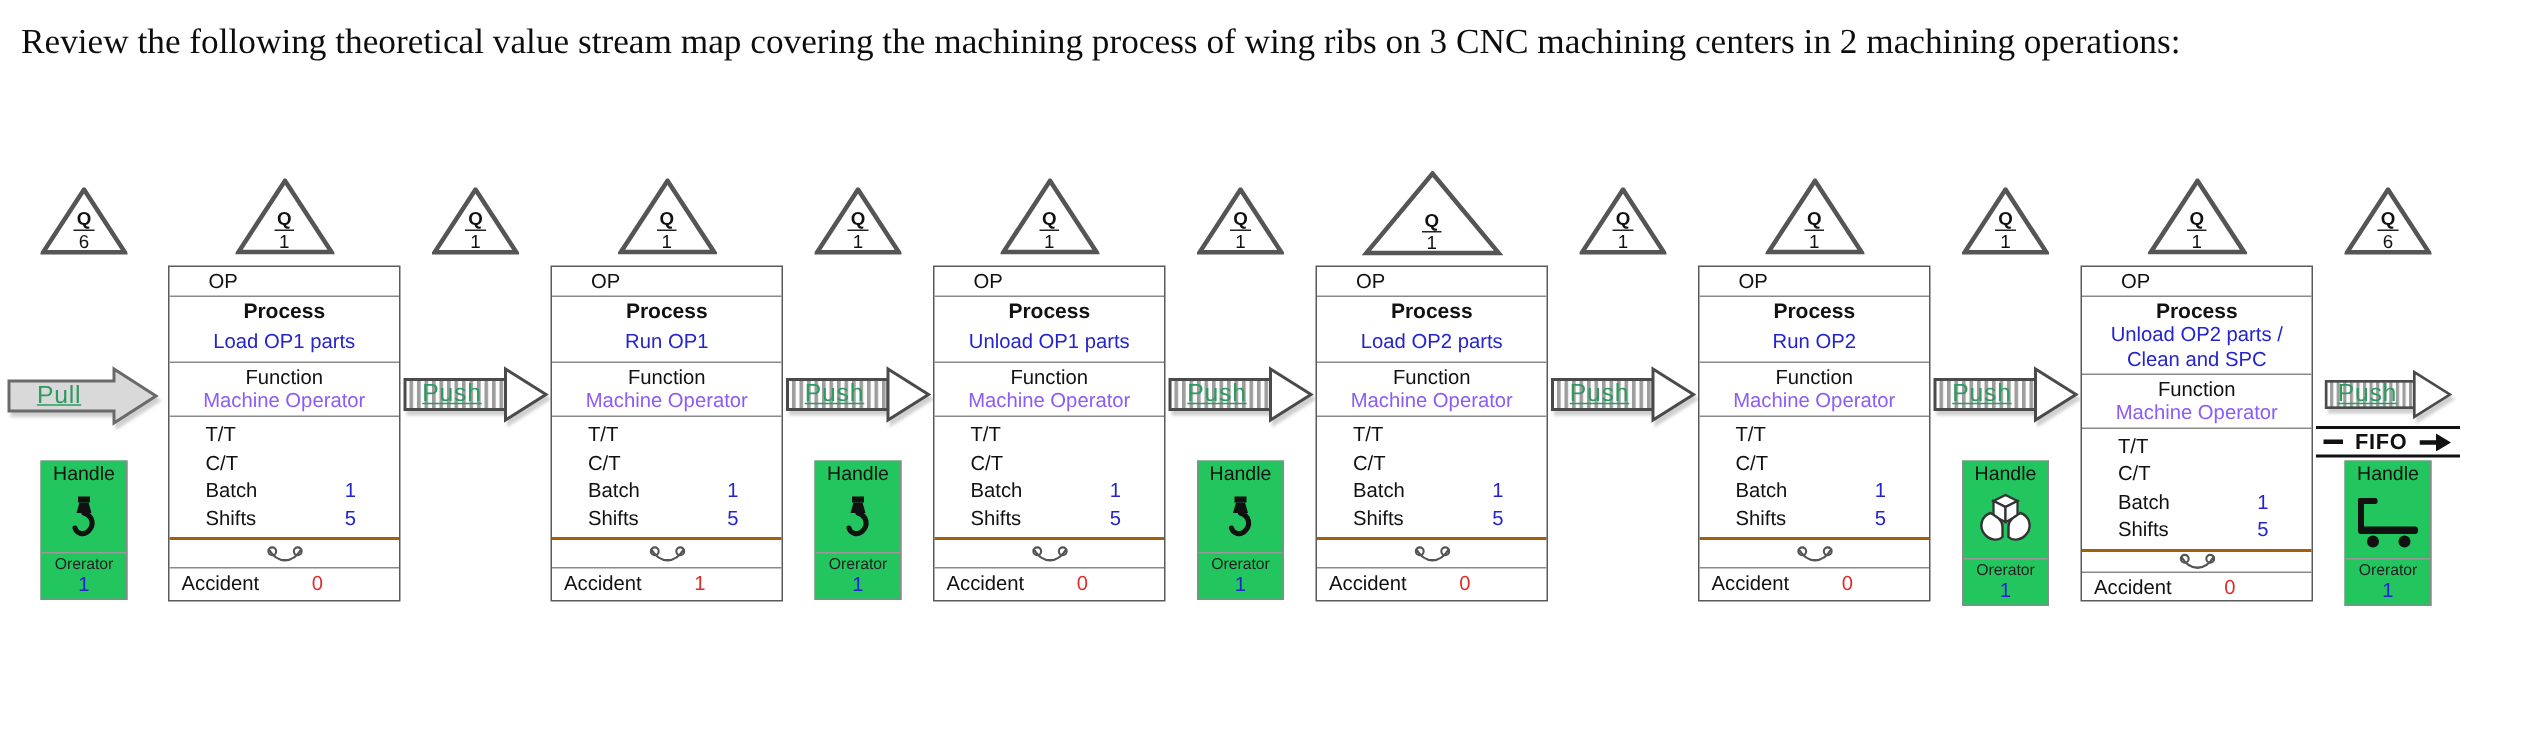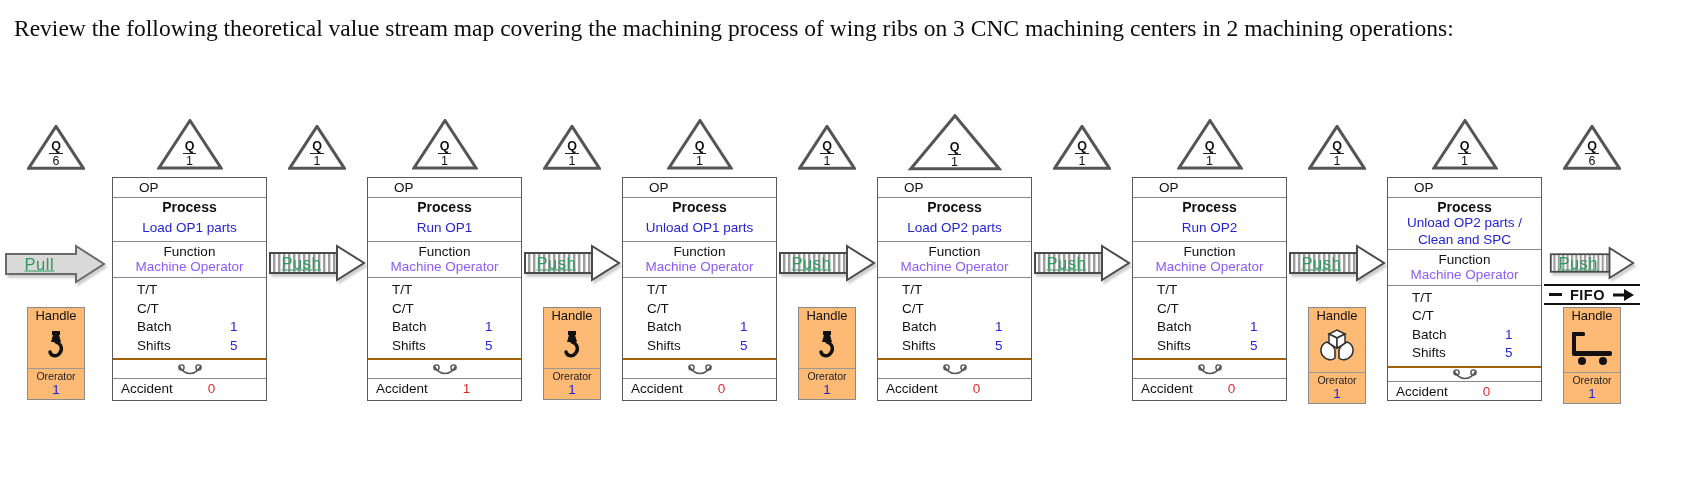--- a/index.html
+++ b/index.html
@@ -45,21 +45,21 @@
   .arrow{position:absolute;top:128px;left:50%;transform:translateX(-50%);
          width:98px;height:40px;filter:drop-shadow(2px 3px 1px #cfcfcf);}
   .arrow svg{width:100%;height:100%;display:block;}
   .arrow .alabel{position:absolute;left:0;top:50%;transform:translateY(-50%);width:68%;
         text-align:center;font-weight:normal;font-size:16.5px;color:#2e9960;
         text-decoration:underline;letter-spacing:.5px;}
   .arrow.pull{width:104px;height:42px;}
   .arrow.small{width:86px;}
   
   .handle{position:absolute;top:192px;left:50%;transform:translateX(-50%);width:58px;
-          border:1px solid #8a8a8a;background:#fdba74;text-align:center;box-sizing:border-box;}
+          border:1px solid #8a8a8a;background:#22c55e;text-align:center;box-sizing:border-box;}
   .h-t{font-size:13px;padding-top:1px;line-height:1.15;}
   .h-i{height:44px;display:flex;align-items:center;justify-content:center;}
   .h-i.tall{height:48px;}
   .h-sep{border-top:1px solid #999;}
   .h-op{font-size:10.5px;color:#222;padding-top:1px;}
   .h-n{font-size:13.5px;color:#2424cf;padding-bottom:2px;}
   
   .fifo{position:absolute;top:169px;left:50%;transform:translateX(-50%);width:96px;height:21px;
         border-top:2.4px solid #111;border-bottom:2.4px solid #111;box-sizing:border-box;
         display:flex;align-items:center;justify-content:center;gap:8px;}

